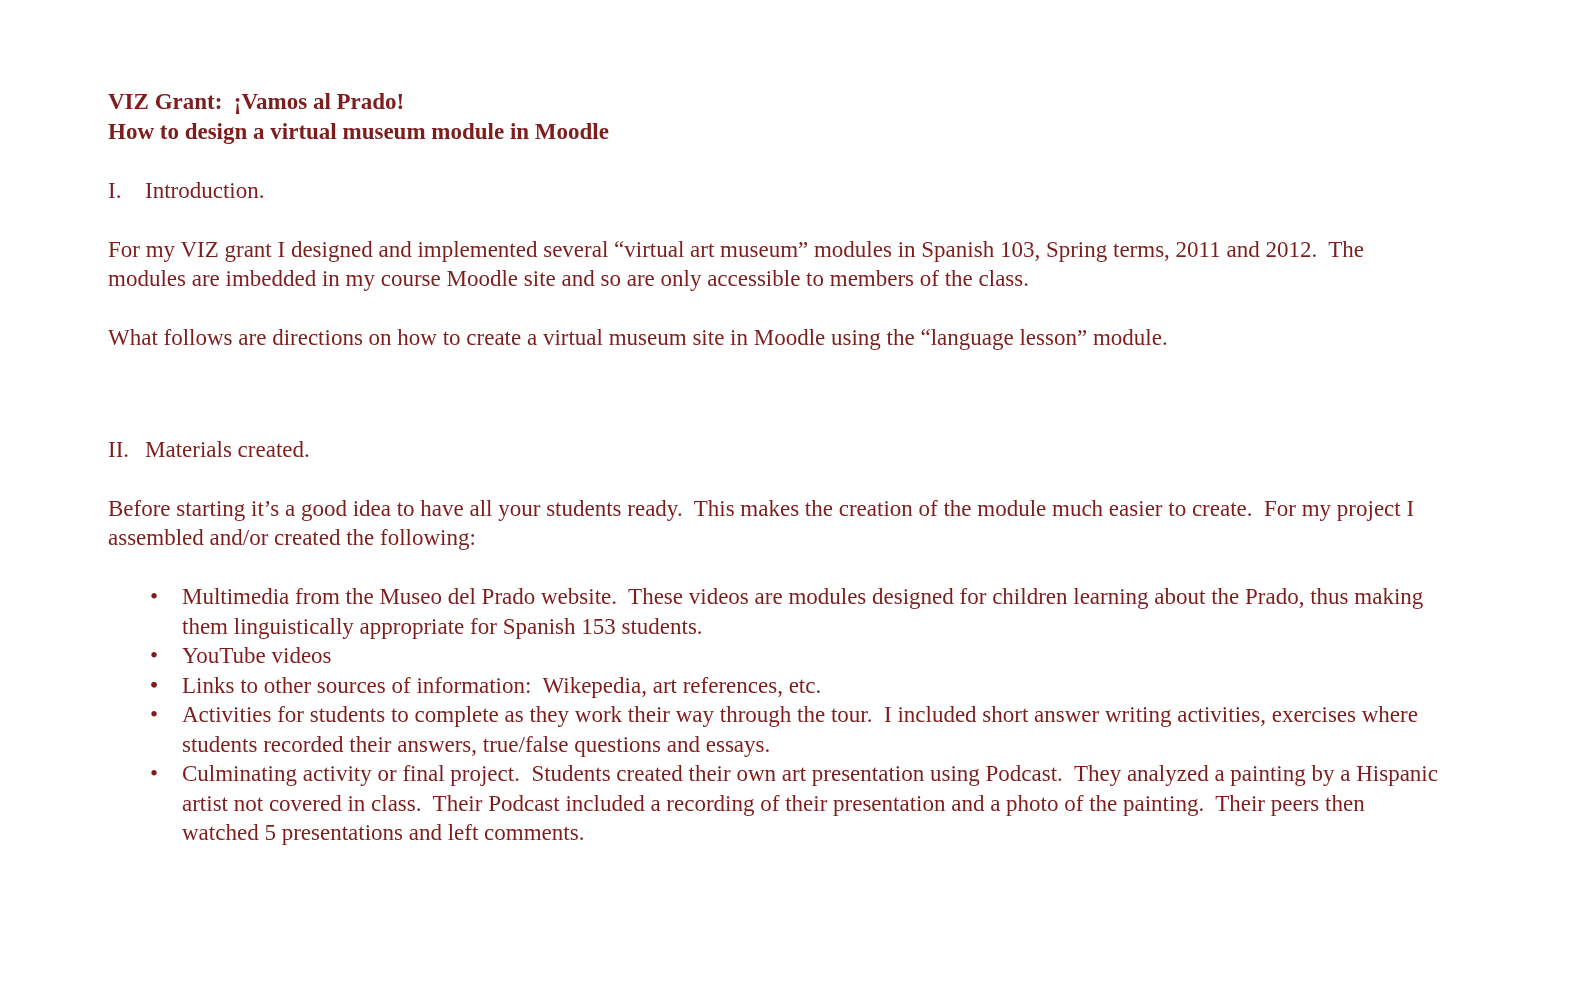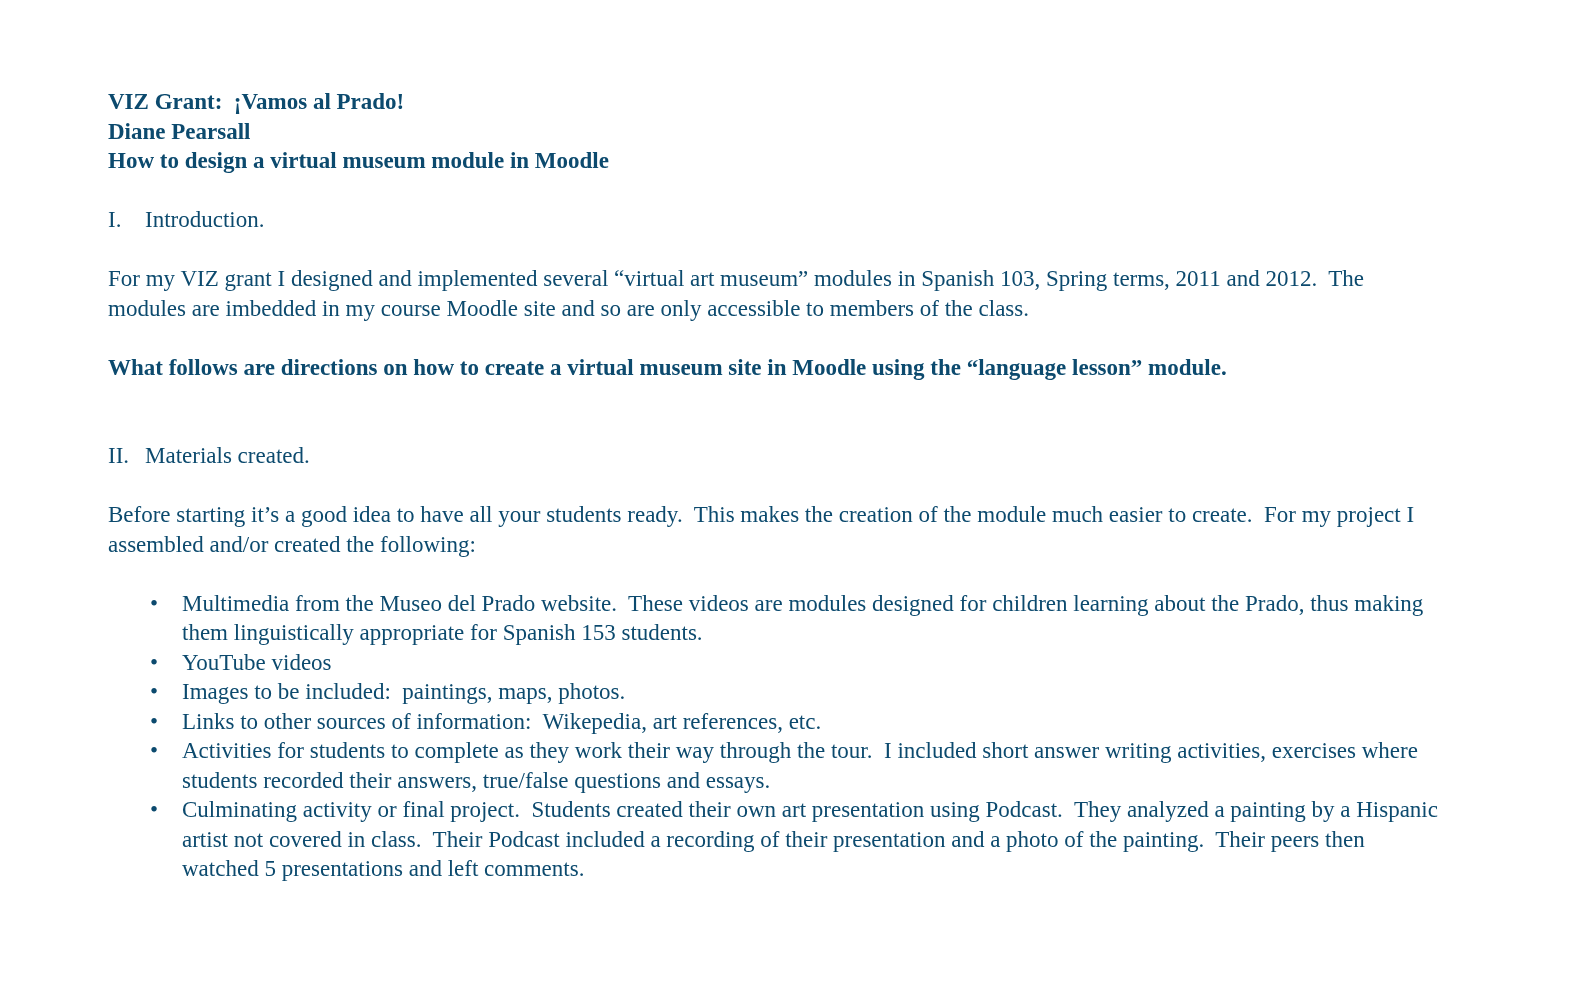--- a/index.html
+++ b/index.html
@@ -11,21 +11,21 @@
     overflow: hidden;
   }
   .page {
     box-sizing: border-box;
     width: 1574px;
     height: 938px;
     padding: 87px 0 0 108px;
     font-family: "Liberation Serif", "DejaVu Serif", serif;
     font-size: 23px;
     line-height: 29.5px;
-    color: #0c4a6e;
+    color: #7f1d1d;
     background: #ffffff;
   }
   .content {
     width: 1332px;
   }
   p, h1, h2 {
     margin: 0;
     padding: 0;
     font-size: 23px;
     line-height: 29.5px;
@@ -36,21 +36,21 @@
   .section-heading {
     font-weight: normal;
     margin-bottom: 29.5px;
   }
   .section-heading .numeral {
     display: inline-block;
     width: 37px;
     white-space: pre;
   }
   .para { margin-bottom: 29.5px; }
-  .para-wide-gap { margin-bottom: 59px; font-weight: bold; }
+  .para-wide-gap { margin-bottom: 82px; }
   ul.bullet-list {
     list-style: none;
     margin: 0;
     padding: 0;
   }
   ul.bullet-list li {
     position: relative;
     padding-left: 74px;
     white-space: pre-wrap;
   }
@@ -62,37 +62,36 @@
   }
 </style>
 </head>
 <body>
 
 <div class="page">
   <div class="content">
 
     <div class="title-block">
       <p class="bold">VIZ Grant:  ¡Vamos al Prado!</p>
-      <p class="bold">Diane Pearsall</p>
       <p class="bold">How to design a virtual museum module in Moodle</p>
     </div>
 
     <h1 class="section-heading"><span class="numeral">I.</span><span>Introduction.</span></h1>
 
     <p class="para">For my VIZ grant I designed and implemented several “virtual art museum” modules in Spanish 103, Spring terms, 2011 and 2012.  The modules are imbedded in my course Moodle site and so are only accessible to members of the class.</p>
 
     <p class="para-wide-gap">What follows are directions on how to create a virtual museum site in Moodle using the “language lesson” module.</p>
 
     <h1 class="section-heading"><span class="numeral">II.</span><span>Materials created.</span></h1>
 
     <p class="para">Before starting it’s a good idea to have all your students ready.  This makes the creation of the module much easier to create.  For my project I assembled and/or created the following:</p>
 
     <ul class="bullet-list">
       <li><span class="bullet">•</span><span>Multimedia from the Museo del Prado website.  These videos are modules designed for children learning about the Prado, thus making them linguistically appropriate for Spanish 153 students.</span></li>
       <li><span class="bullet">•</span><span>YouTube videos</span></li>
-      <li><span class="bullet">•</span><span>Images to be included:  paintings, maps, photos.</span></li>
+      <li><span class="bullet">•</span></li>
       <li><span class="bullet">•</span><span>Links to other sources of information:  Wikepedia, art references, etc.</span></li>
       <li><span class="bullet">•</span><span>Activities for students to complete as they work their way through the tour.  I included short answer writing activities, exercises where students recorded their answers, true/false questions and essays.</span></li>
       <li><span class="bullet">•</span><span>Culminating activity or final project.  Students created their own art presentation using Podcast.  They analyzed a painting by a Hispanic artist not covered in class.  Their Podcast included a recording of their presentation and a photo of the painting.  Their peers then watched 5 presentations and left comments.</span></li>
     </ul>
 
   </div>
 </div>
 
 </body></html>

